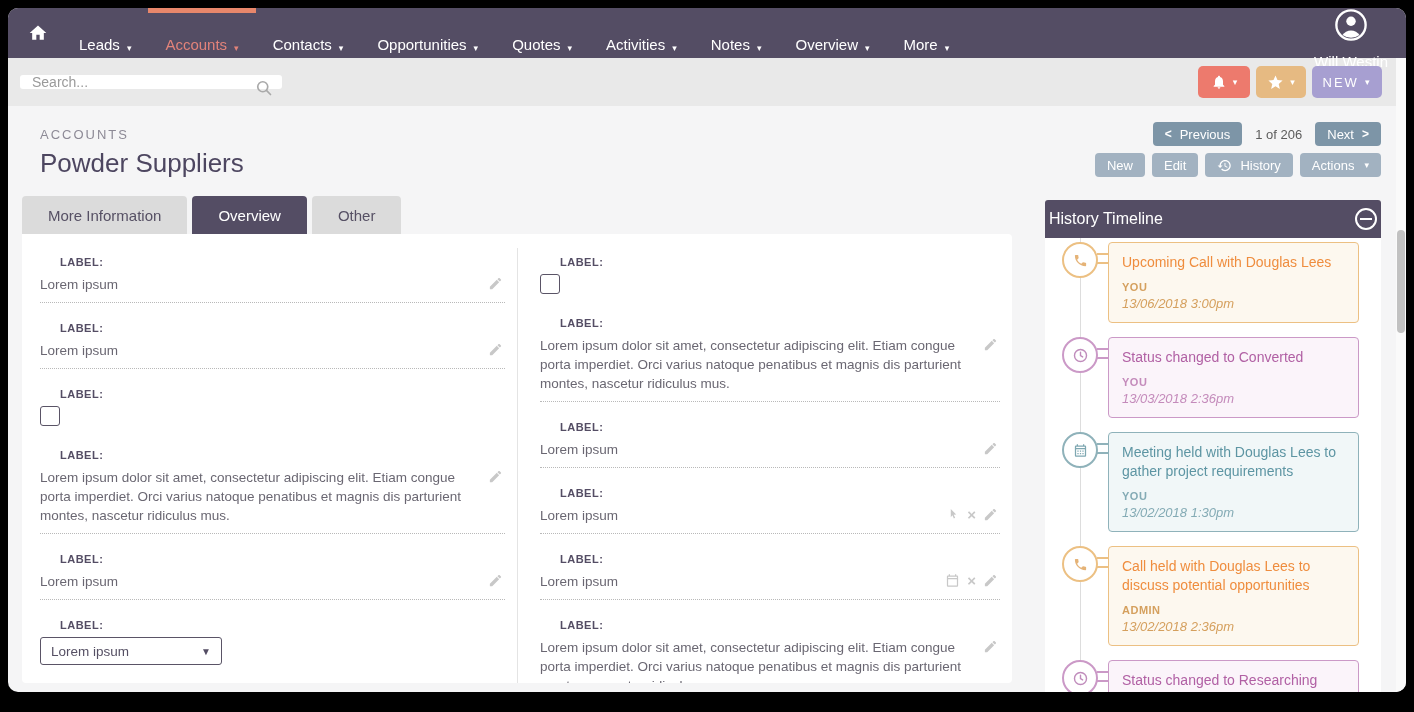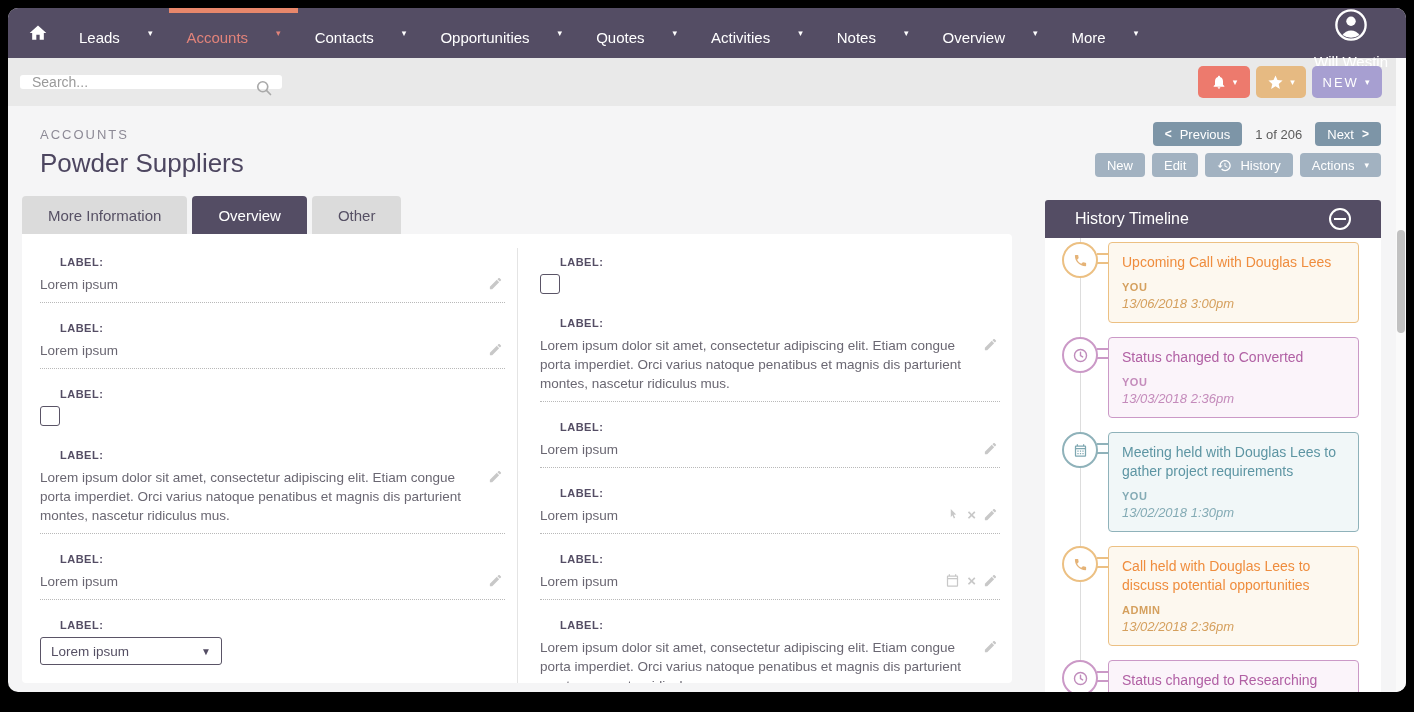--- a/index.html
+++ b/index.html
@@ -7,22 +7,22 @@
     width:1414px;height:712px;background:#000;position:relative;overflow:hidden;
     font-family:"Liberation Sans",sans-serif;
   }
   .window{
     position:absolute;top:8px;left:8px;width:1398px;height:684px;
     background:#f5f5f6;border-radius:10px;overflow:hidden;
   }
   
   .nav{height:50px;background:#544d64;display:flex;align-items:stretch;padding:0 10px 0 6px;}
   .nav-home{display:flex;align-items:center;padding:0 14px;cursor:pointer;}
-  .nav-item{display:flex;align-items:flex-start;padding:16px 17px;color:#fff;font-size:15px;
-    border-top:5px solid transparent;border-bottom:5px solid transparent;cursor:pointer;white-space:nowrap;gap:21px;}
+  .nav-item{display:flex;align-items:flex-end;padding:0 17px;color:#fff;font-size:15px;
+    border-top:5px solid transparent;border-bottom:5px solid transparent;cursor:pointer;white-space:nowrap;}
   .nav-item.active{color:#e2837a;border-top-color:#e8876b;}
   .caret{font-size:9px;margin-left:7px;line-height:1;}
   .nav-spacer{flex:1;}
   .nav-user{display:flex;align-items:center;color:#fff;gap:11px;padding:0 8px;font-size:15px;cursor:pointer;flex-direction:column;}
   
   .toolbar{height:48px;background:#e9e9e9;display:flex;align-items:center;padding:0 24px 0 12px;}
   .search-box{position:relative;width:262px;}
   .search-input{width:100%;height:14px;border:none;border-radius:3px;padding:0 36px 0 12px;
     font-size:14px;color:#555;background:#fff;box-sizing:border-box;outline:none;
     font-family:"Liberation Sans",sans-serif;}
@@ -74,21 +74,21 @@
   .checkbox{width:18px;height:18px;border:1px solid #5a5466;border-radius:3px;background:#fff;
     margin-top:3px;cursor:pointer;}
   .select{width:160px;height:26px;border:1px solid #5a5466;border-radius:3px;display:flex;
     align-items:center;justify-content:space-between;padding:0 10px;font-size:13.5px;color:#565064;
     background:#fff;cursor:pointer;margin-top:3px;}
   .sel-caret{font-size:10px;color:#544d64;}
   
   .timeline{position:absolute;left:1037px;top:94px;width:336px;bottom:0;background:#fff;
     border-radius:3px 3px 0 0;display:flex;flex-direction:column;overflow:hidden;}
   .tl-header{height:38px;background:#544d64;color:#fff;display:flex;align-items:center;
-    padding:0 30px;font-size:16px;flex:none;gap:31px;}
+    padding:0 4px;font-size:16px;flex:none;gap:31px;}
   .tl-collapse{margin-left:auto;width:18px;height:18px;border:2px solid #fff;border-radius:50%;
     position:relative;cursor:pointer;}
   .tl-collapse::after{content:"";position:absolute;left:3px;right:3px;top:50%;margin-top:-1px;
     height:2px;background:#fff;}
   .tl-body{position:relative;flex:1;padding:4px 0 0 0;overflow:hidden;}
   .tl-line{position:absolute;left:35px;top:0;bottom:0;width:1px;background:#ddd;}
   .tl-entry{position:relative;margin:0 22px 14px 63px;}
   .tl-icon{position:absolute;left:-46px;top:0;width:32px;height:32px;border:2px solid;
     border-radius:50%;background:#fff;display:flex;align-items:center;justify-content:center;}
   .tl-connector{position:absolute;left:-11px;top:11px;width:11px;height:7px;

